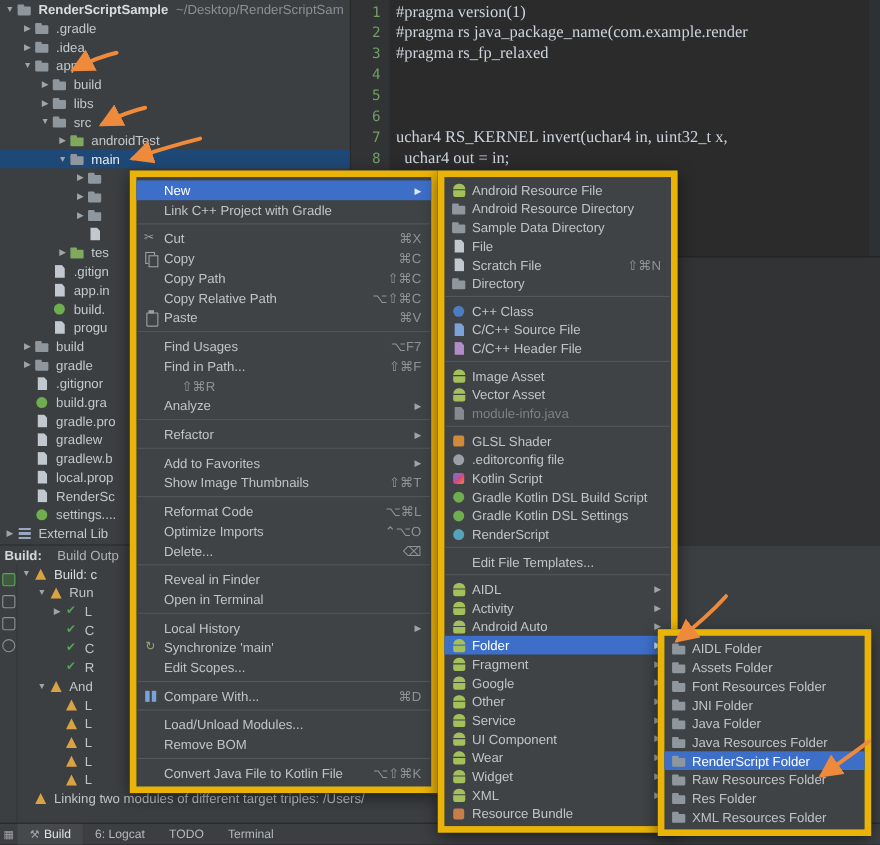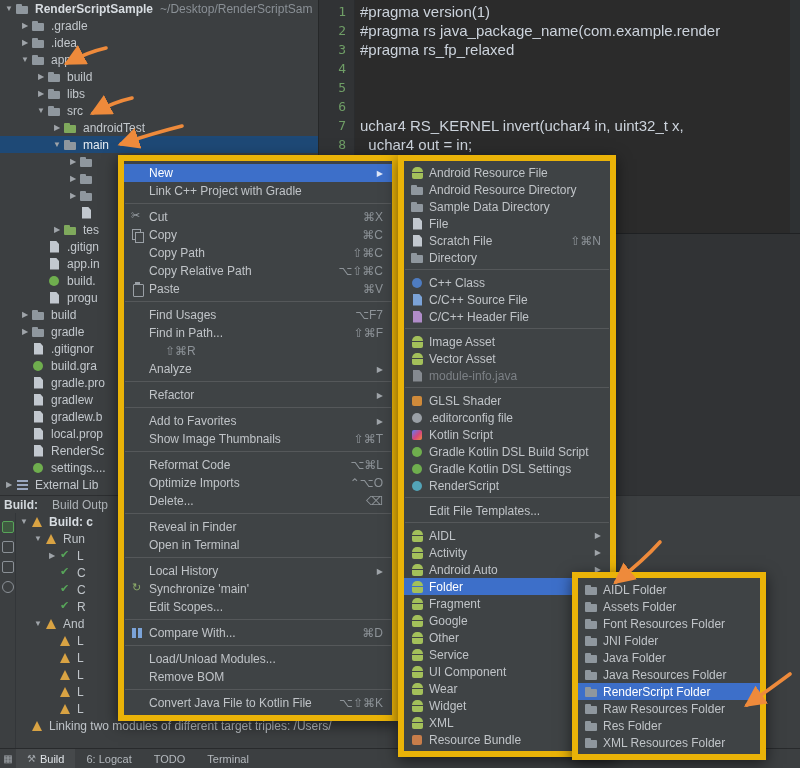--- a/index.html
+++ b/index.html
@@ -43,44 +43,44 @@
   .icn.diff::before{content:"";position:absolute;left:2px;top:2px;width:4px;height:10px;background:#7ba3d8}
   .icn.diff::after{content:"";position:absolute;left:8px;top:2px;width:4px;height:10px;background:#7ba3d8}
 
   
   .editor{position:absolute;left:319px;top:0;width:481px;height:495px;background:#2b2b2b}
   .gutter{position:absolute;left:0;top:0;width:36px;height:233px;background:#313335;border-right:1px solid #2a2c2e;padding-top:2px;box-sizing:border-box}
   .ln{height:19px;line-height:19px;text-align:right;padding-right:8px;color:#6f9e66;
       font-family:"DejaVu Sans Mono",monospace;font-size:13px}
   .code{position:absolute;left:41px;top:2px;right:0;height:231px;overflow:hidden}
   .code-line{height:19px;line-height:19px;white-space:pre;color:#ccd3dc;
-             font-family:Liberation Sans, sans-serif;font-size:15px}
+             font-family:Liberation Serif, serif;font-size:15px}
   .vscroll{position:absolute;right:0;top:0;width:10px;height:233px;background:#2e3133}
   .editor-lower{position:absolute;left:616px;top:233px;width:184px;height:262px;background:#313335;border-top:1px solid #1f2123}
 
   
   .build-panel{position:absolute;left:0;top:495px;width:800px;height:253px;background:#3c3f41;border-top:1px solid #2c2e30;box-sizing:border-box}
   .build-header{height:17px;display:flex;align-items:center;padding-left:4px}
   .bh-label{font-weight:bold;color:#d3d8dd;margin-right:8px}
   .bh-tab{color:#aeb3b8;padding:0 6px}
   .toolstrip{position:absolute;left:0;top:17px;bottom:0;width:15px;border-right:1px solid #333639}
   .ts-i{width:10px;height:10px;margin:8px auto 0;border:1px solid #8a9096;border-radius:2px}
   .ts-i.green{border-color:#57a559;background:#3f5a40}
   .ts-i.pin{border-radius:50%}
   .build-tree{position:absolute;left:16px;top:17px;right:0;bottom:0;overflow:hidden}
   .b-row{display:flex;align-items:center;height:17px;white-space:nowrap}
   .b-row .blbl{color:#bfc4c9}
-  .b-row .blbl.b{font-weight:bold;color:#d8dde2}
+  .b-row .blbl.b{font-weight:normal;color:#d8dde2}
 
   
   .menu{position:absolute;background:#3f4345;border:6px solid #eab308;box-shadow:0 4px 14px rgba(0,0,0,.55);
         padding:3px 0;z-index:10;box-sizing:border-box}
   .menu-context{left:118px;top:155px;width:280px}
   .menu-new{left:398px;top:155px;width:218px}
-  .menu-folder{left:572px;top:572px;width:194px}
+  .menu-folder{left:598px;top:572px;width:194px}
   .mi{display:flex;align-items:center;padding:0 9px 0 6px;color:#c0c4c8;cursor:default}
   .menu-context .mi{height:18px}
   .menu-new .mi,.menu-folder .mi{height:17px}
   .mi .lbl{flex:1;white-space:nowrap;overflow:hidden}
   .mi .sc{margin-left:16px;color:#8d9398;white-space:nowrap}
   .mi .sub{margin-left:8px;font-size:8px;color:#9fa4a9}
   .mi.hl{background:#3d6fc9;color:#fff}
   .mi.hl .lbl{color:#fff}
   .mi.hl .sc,.mi.hl .sub{color:#dfe7f8}
   .mi.dis .lbl{color:#7c8186}

